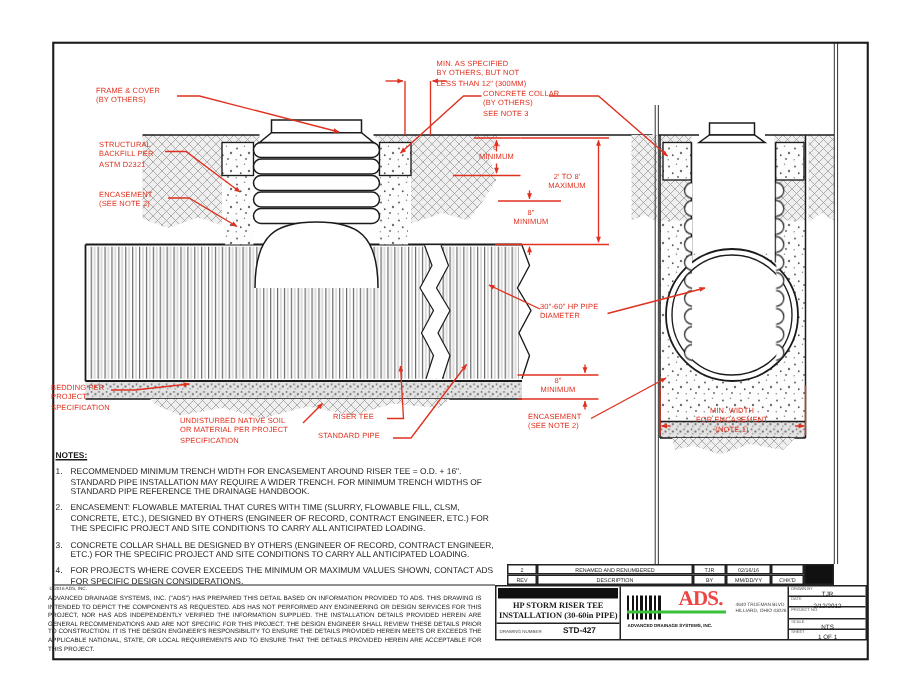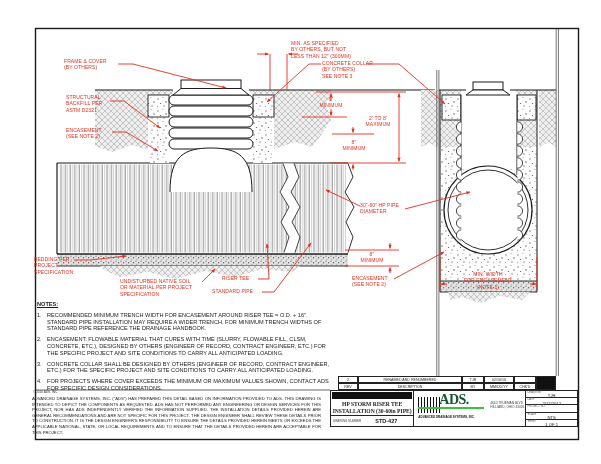--- a/index.html
+++ b/index.html
@@ -30,22 +30,22 @@
   .tb-c1{width:84px;border-right:1px solid #222;display:flex;flex-direction:column;box-sizing:border-box;}
   .tb-bar{height:7px;background:#111;margin:1px;}
   .tb-title{flex:1;display:flex;flex-direction:column;align-items:center;justify-content:center;
       font:bold 5.6px/6.4px "Liberation Serif",serif;text-align:center;}
   .tb-dnrow{border-top:1px solid #222;height:10px;display:flex;align-items:center;padding:0 2px;}
   .tb-dnlab{font:3px "Liberation Sans",sans-serif;color:#444;}
   .tb-dnval{flex:1;text-align:center;font:bold 5.5px "Liberation Sans",sans-serif;}
   .tb-c2{width:113px;border-right:1px solid #222;position:relative;box-sizing:border-box;}
   .logo-hatch{position:absolute;left:4px;top:6px;width:24px;height:16px;background:
       repeating-linear-gradient(90deg,#111 0 1.4px,#fff 1.4px 3px);}
-  .logo-ads{position:absolute;left:25px;top:1px;font:bold 14px "Liberation Serif",serif;
-      letter-spacing:-0.5px;color:#14532d;text-align:center;}
+  .logo-ads{position:absolute;left:38px;top:1px;font:bold 14px "Liberation Serif",serif;
+      letter-spacing:-0.5px;color:#ef4444;text-align:center;}
   .logo-green{position:absolute;left:4px;top:15.5px;width:66px;height:2.6px;background:#3cc13c;}
   .logo-co{position:absolute;left:4px;top:24px;font:bold 3px "Liberation Sans",sans-serif;color:#111;}
   .addr{position:absolute;left:76px;top:10px;font:3.2px/4.2px "Liberation Sans",sans-serif;color:#444;}
   .tb-c3{width:51px;display:flex;flex-direction:column;box-sizing:border-box;}
   .fld{flex:1;border-bottom:0.5px solid #222;position:relative;}
   .fld:last-child{border-bottom:none;}
   .fld-lab{position:absolute;left:1px;top:0;font:2.7px "Liberation Sans",sans-serif;color:#555;}
   .fld-val{position:absolute;left:0;right:0;top:2.4px;text-align:center;
       font:4.2px "Liberation Sans",sans-serif;}
 </style>

